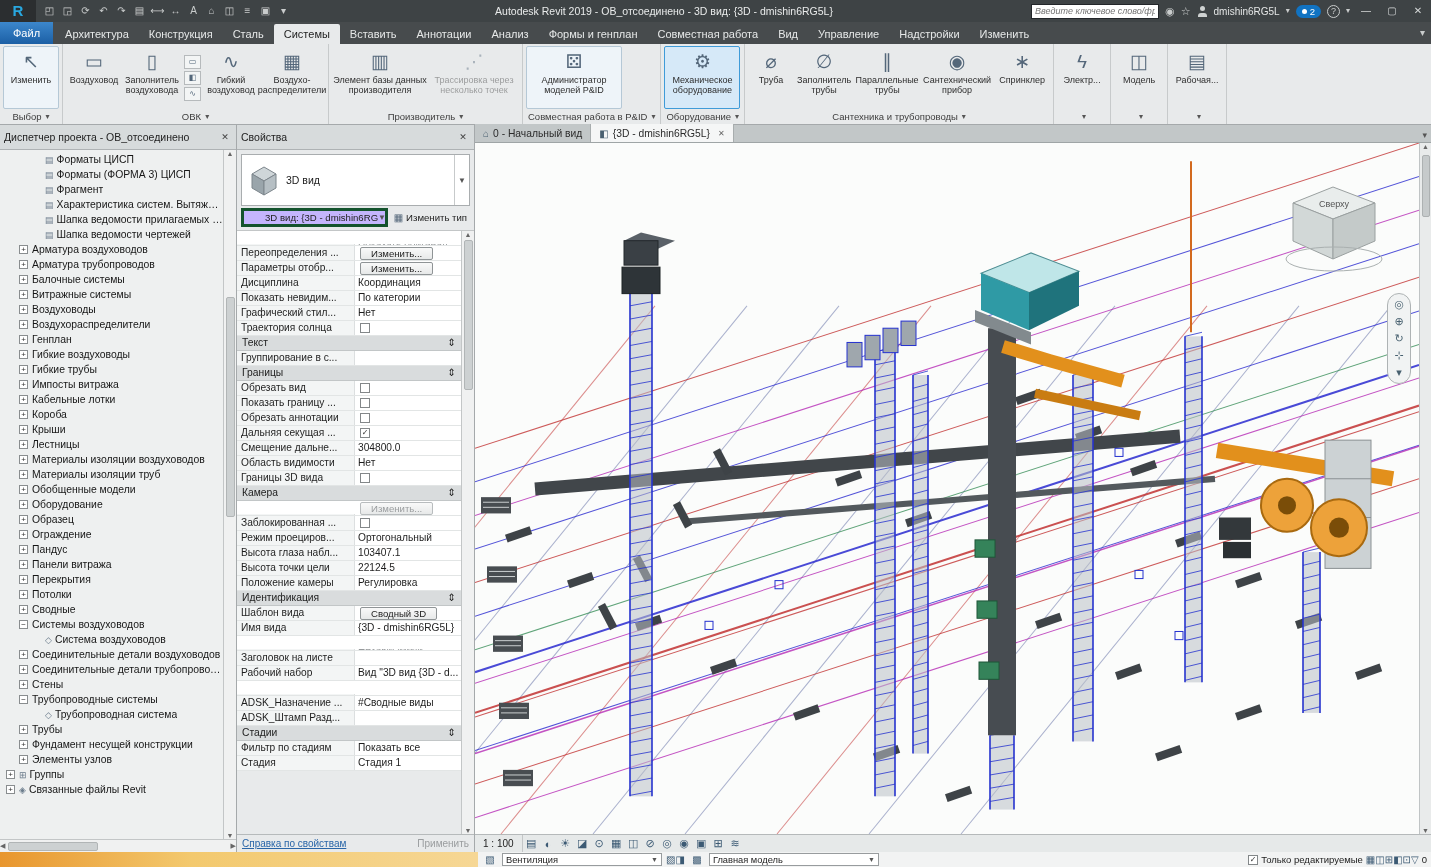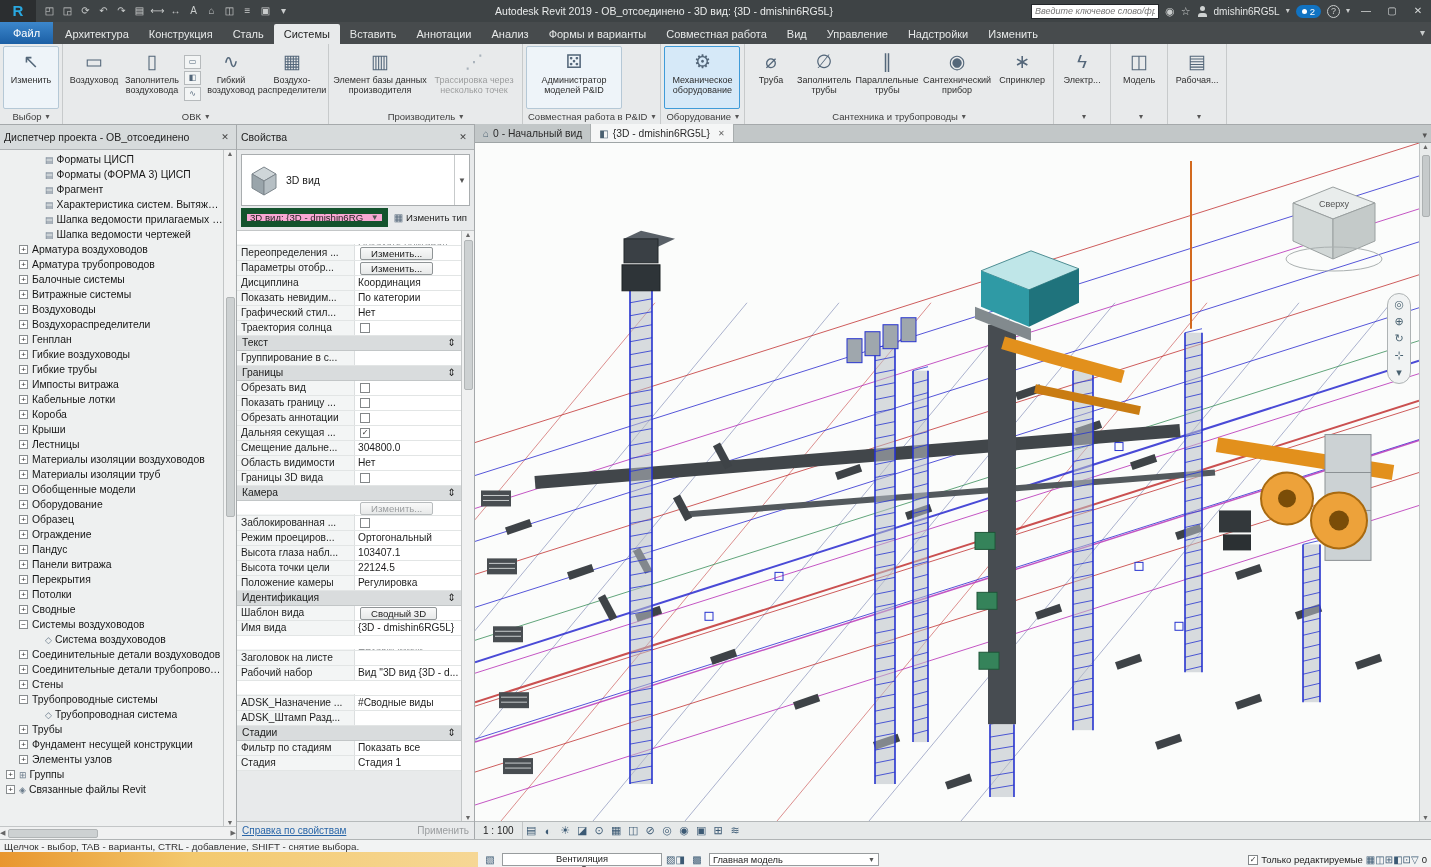--- a/index.html
+++ b/index.html
@@ -68,21 +68,21 @@
   .vscroll .thumb{width:9px;background:#cdd1d2;border:1px solid #b1b5b6;border-radius:2px;}
   .hscroll{height:13px;background:#f0f1f1;border-top:1px solid #c3c6c7;display:flex;align-items:center;font-size:7px;color:#666;flex:0 0 13px;}
   .hscroll .thumb{height:9px;width:90px;background:#cdd1d2;border:1px solid #b1b5b6;border-radius:2px;margin:0 3px;}
 
   
   .props{width:238px;flex:0 0 238px;}
   .tsel{height:52px;background:#fff;border:1px solid #a9adaf;margin:4px 4px 2px;display:flex;align-items:center;flex:0 0 52px;}
   .tsel .fam{flex:1;font-size:10.5px;color:#222;}
   .tsel .dd{width:15px;align-self:stretch;border-left:1px solid #c7cacb;display:flex;align-items:center;justify-content:center;font-size:8px;color:#555;}
   .tcombo{display:flex;height:19px;margin:0 4px 3px;gap:3px;flex:0 0 19px;}
-  .tcsel{flex:1;background:#f9a8d4;border:6px solid #14532d;font-size:9.6px;padding:0 3px;display:flex;justify-content:space-between;align-items:center;white-space:nowrap;overflow:hidden;}
+  .tcsel{flex:1;background:#c4b5fd;border:3px solid #14532d;font-size:9.6px;padding:0 21px;display:flex;justify-content:space-between;align-items:center;white-space:nowrap;overflow:hidden;}
   .tcsel .ar{font-size:8px;color:#555;}
   .edittype{display:flex;align-items:center;gap:3px;font-size:9.6px;padding:0 3px;color:#222;white-space:nowrap;}
   .edittype .ei{color:#54677a;font-size:10px;}
   .proprows{flex:1;overflow:hidden;position:relative;margin:0 0 0 0;border-top:1px solid #c3c6c7;}
   .prow{display:flex;height:15px;line-height:14px;border-bottom:1px solid #e2e5e5;background:#fff;font-size:10.2px;margin-right:13px;}
   .prow .pl{width:118px;background:#f3f5f5;border-right:1px solid #dcdfe0;padding-left:4px;color:#1e1e1e;white-space:nowrap;overflow:hidden;flex:0 0 118px;}
   .prow .pv{flex:1;padding-left:3px;white-space:nowrap;overflow:hidden;display:flex;align-items:center;color:#1e1e1e;}
   .prow .pv.dis,.prow .pl.dis{color:#979a9c;margin-top:13px;}
   .prow.sec{background:#d9dcdd;border-bottom:1px solid #c2c6c7;justify-content:space-between;padding:0 5px;align-items:center;font-size:10.3px;color:#222;}
   .pbtn{display:inline-block;padding:0 10px;border:1px solid #8f9496;background:linear-gradient(#f9f9f9,#e7e9e9);border-radius:2px;font-size:9.6px;line-height:11px;margin:1px 2px;}
@@ -170,21 +170,21 @@
 
   <div class="ribbontabs" id="ribbonTabs">
       <div class="rtab file">Файл</div>
       <div class="rtab">Архитектура</div>
       <div class="rtab">Конструкция</div>
       <div class="rtab">Сталь</div>
       <div class="rtab active">Системы</div>
       <div class="rtab">Вставить</div>
       <div class="rtab">Аннотации</div>
       <div class="rtab">Анализ</div>
-      <div class="rtab">Формы и варианты</div>
+      <div class="rtab">Формы и генплан</div>
       <div class="rtab">Совместная работа</div>
       <div class="rtab">Вид</div>
       <div class="rtab">Управление</div>
       <div class="rtab">Надстройки</div>
       <div class="rtab">Изменить</div>
       <span class="rtabs-end">▾</span>
     </div>
 
   <div class="ribbon" id="ribbon">
       <div class="rgroup">
@@ -1100,25 +1100,24 @@
           <span class="vci">⊘</span>
           <span class="vci">◎</span>
           <span class="vci">◉</span>
           <span class="vci">▣</span>
           <span class="vci">⊞</span>
           <span class="vci">≋</span>
         </div>
     </div>
   </div>
 
-  <div class="promptrow">Щелчок - выбор, TAB - варианты, CTRL - добавление, SHIFT - снятие выбора.</div>
   <div class="bottomrow">
     <div class="taskfrag"></div>
     <span class="sbi">▧</span>
-    <div class="sbsel" style="width:160px;flex-direction:column;">
+    <div class="sbsel" style="width:160px;">
       <span>Вентиляция</span>
         <span class="ar">▼</span>
     </div>
     <span id="sbLeftIcons"><span class="sbi">▨</span><span class="sbi">◨</span></span>
     <span class="sbi">▩</span>
     <div class="sbsel" style="width:170px;">
       <span>Главная модель</span>
         <span class="ar">▼</span>
     </div>
     <div class="sbright">

